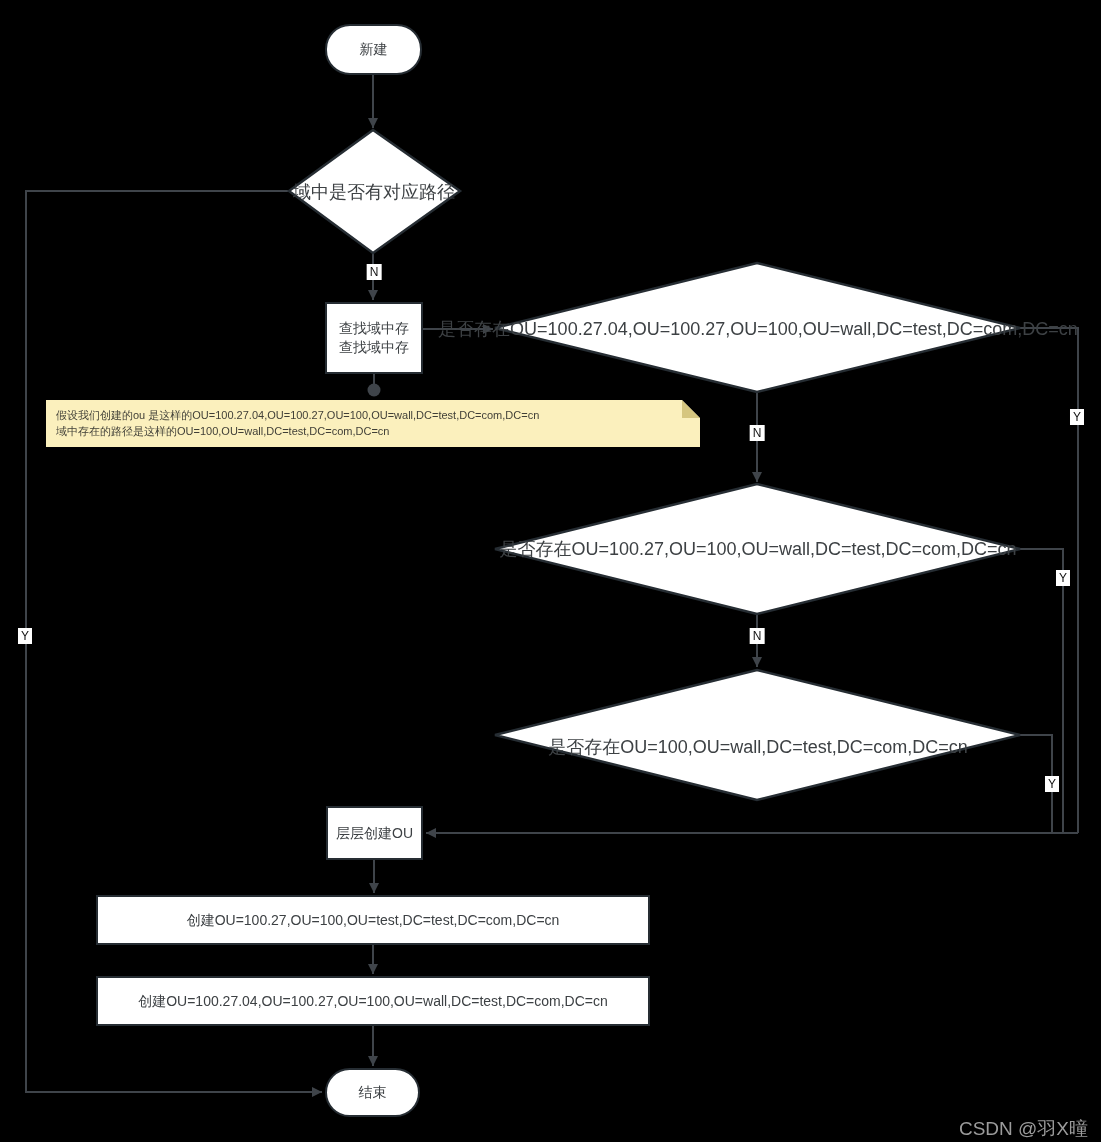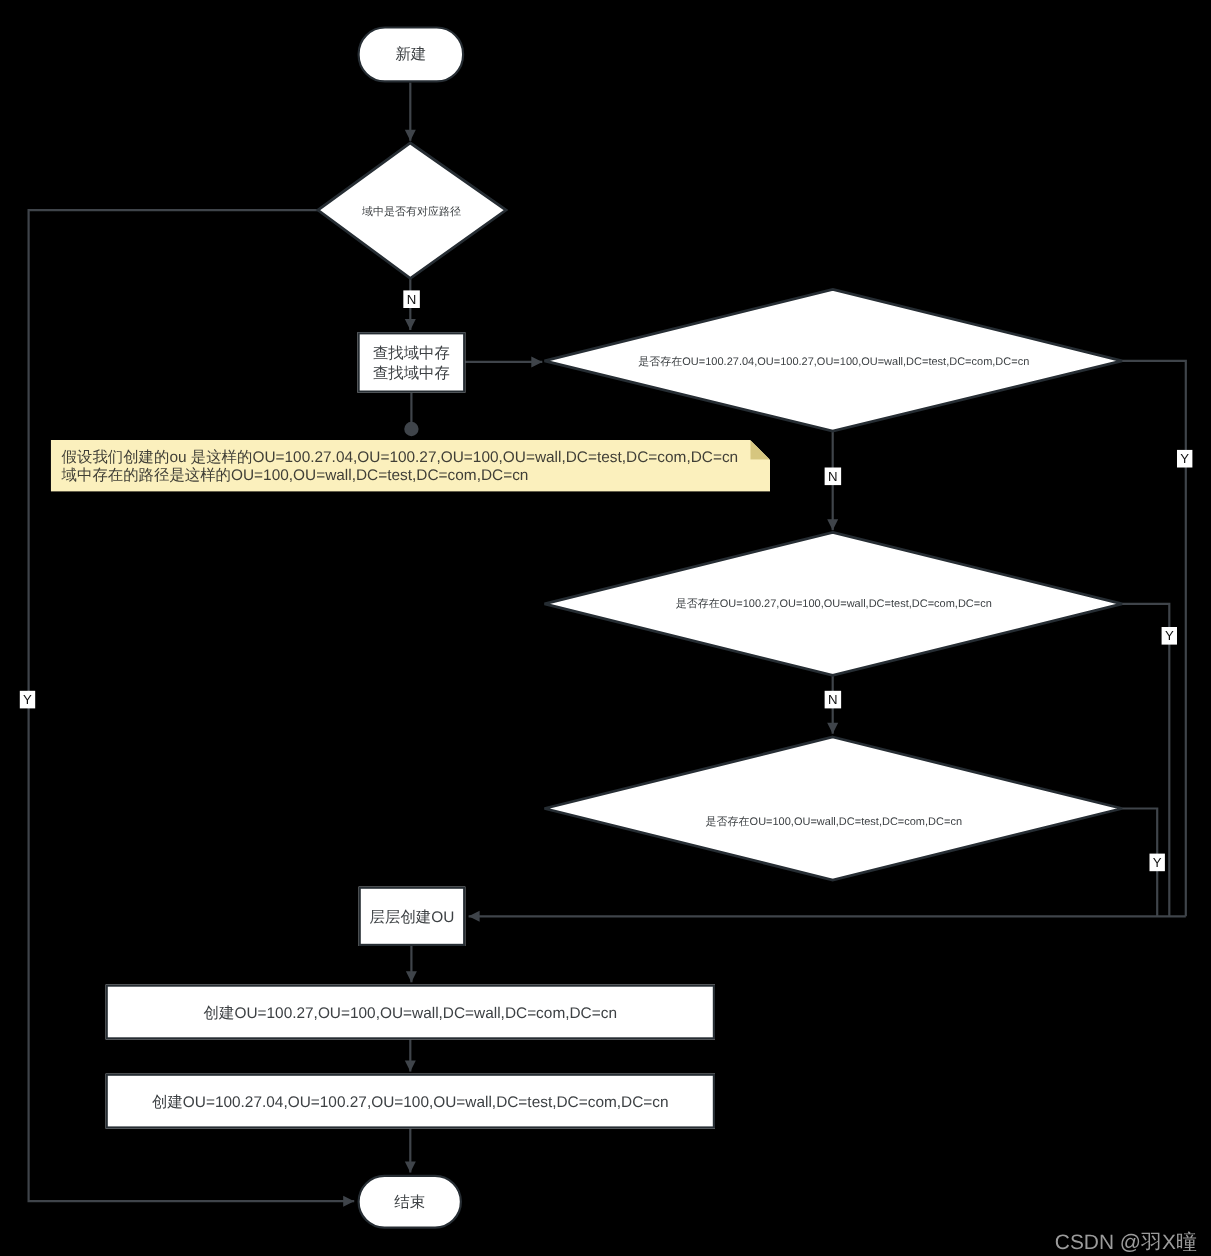--- a/index.html
+++ b/index.html
@@ -26,29 +26,29 @@
   .dot{fill:var(--line);}
   marker path{fill:var(--line);}
   .node{
     position:absolute;box-sizing:border-box;background:var(--shape-fill);
     border:2.5px solid var(--shape-stroke);display:flex;align-items:center;justify-content:center;
     color:var(--text);font-size:14px;text-align:center;line-height:19px;
   }
   .rounded{border-radius:25px;}
   .dlabel{
     position:absolute;transform:translate(-50%,-50%);color:var(--text);
-    font-size:10px;white-space:nowrap;text-align:right;
+    font-size:18px;white-space:nowrap;text-align:right;
   }
   .chip{
     position:absolute;transform:translate(-50%,-50%);background:var(--chip-bg);
     color:var(--chip-text);font-size:12px;line-height:14px;padding:1px 3px;
   }
   .note{
     position:absolute;left:46px;top:400px;width:654px;height:47px;box-sizing:border-box;
-    background:var(--note-fill);color:var(--note-text);font-size:14px;line-height:16px;
+    background:var(--note-fill);color:var(--note-text);font-size:11px;line-height:16px;
     padding:7px 10px 0 10px;
     clip-path:polygon(0 0,calc(100% - 18px) 0,100% 18px,100% 100%,0 100%);
   }
   .note .fold{
     position:absolute;right:0;top:0;width:18px;height:18px;background:var(--note-fold);
     clip-path:polygon(0 0,100% 100%,0 100%);
   }
   .watermark{
     position:absolute;right:13px;top:1116px;color:var(--watermark);font-size:19px;white-space:nowrap;
   }
@@ -84,33 +84,33 @@
     <polygon class="shape" points="373,130 460,191 373,253 289,191"></polygon>
     <polygon class="shape" points="757,263 1020,328 757,392 495,328"></polygon>
     <polygon class="shape" points="757,484 1020,549 757,614 495,549"></polygon>
     <polygon class="shape" points="757,670 1020,735 757,800 495,735"></polygon>
   </svg>
 
   <div class="node rounded" style="left:325px;top:24px;width:97px;height:51px;">
     <span>新建</span>
   </div>
 
-  <div class="node" style="left:325px;top:302px;width:98px;height:55px;">
+  <div class="node" style="left:325px;top:302px;width:98px;height:72px;">
     <span>
       <span>查找域中存</span><br>
       <span>查找域中存</span>
     </span>
   </div>
 
   <div class="node" style="left:326px;top:806px;width:97px;height:54px;">
     <span>层层创建OU</span>
   </div>
 
   <div class="node" style="left:96px;top:895px;width:554px;height:50px;">
-    <span>创建OU=100.27,OU=100,OU=wall,DC=wall,DC=com,DC=cn</span>
+    <span>创建OU=100.27,OU=100,OU=test,DC=test,DC=com,DC=cn</span>
   </div>
 
   <div class="node" style="left:96px;top:976px;width:554px;height:50px;">
     <span>创建OU=100.27.04,OU=100.27,OU=100,OU=wall,DC=test,DC=com,DC=cn</span>
   </div>
 
   <div class="node rounded" style="left:325px;top:1068px;width:95px;height:49px;">
     <span>结束</span>
   </div>
 

